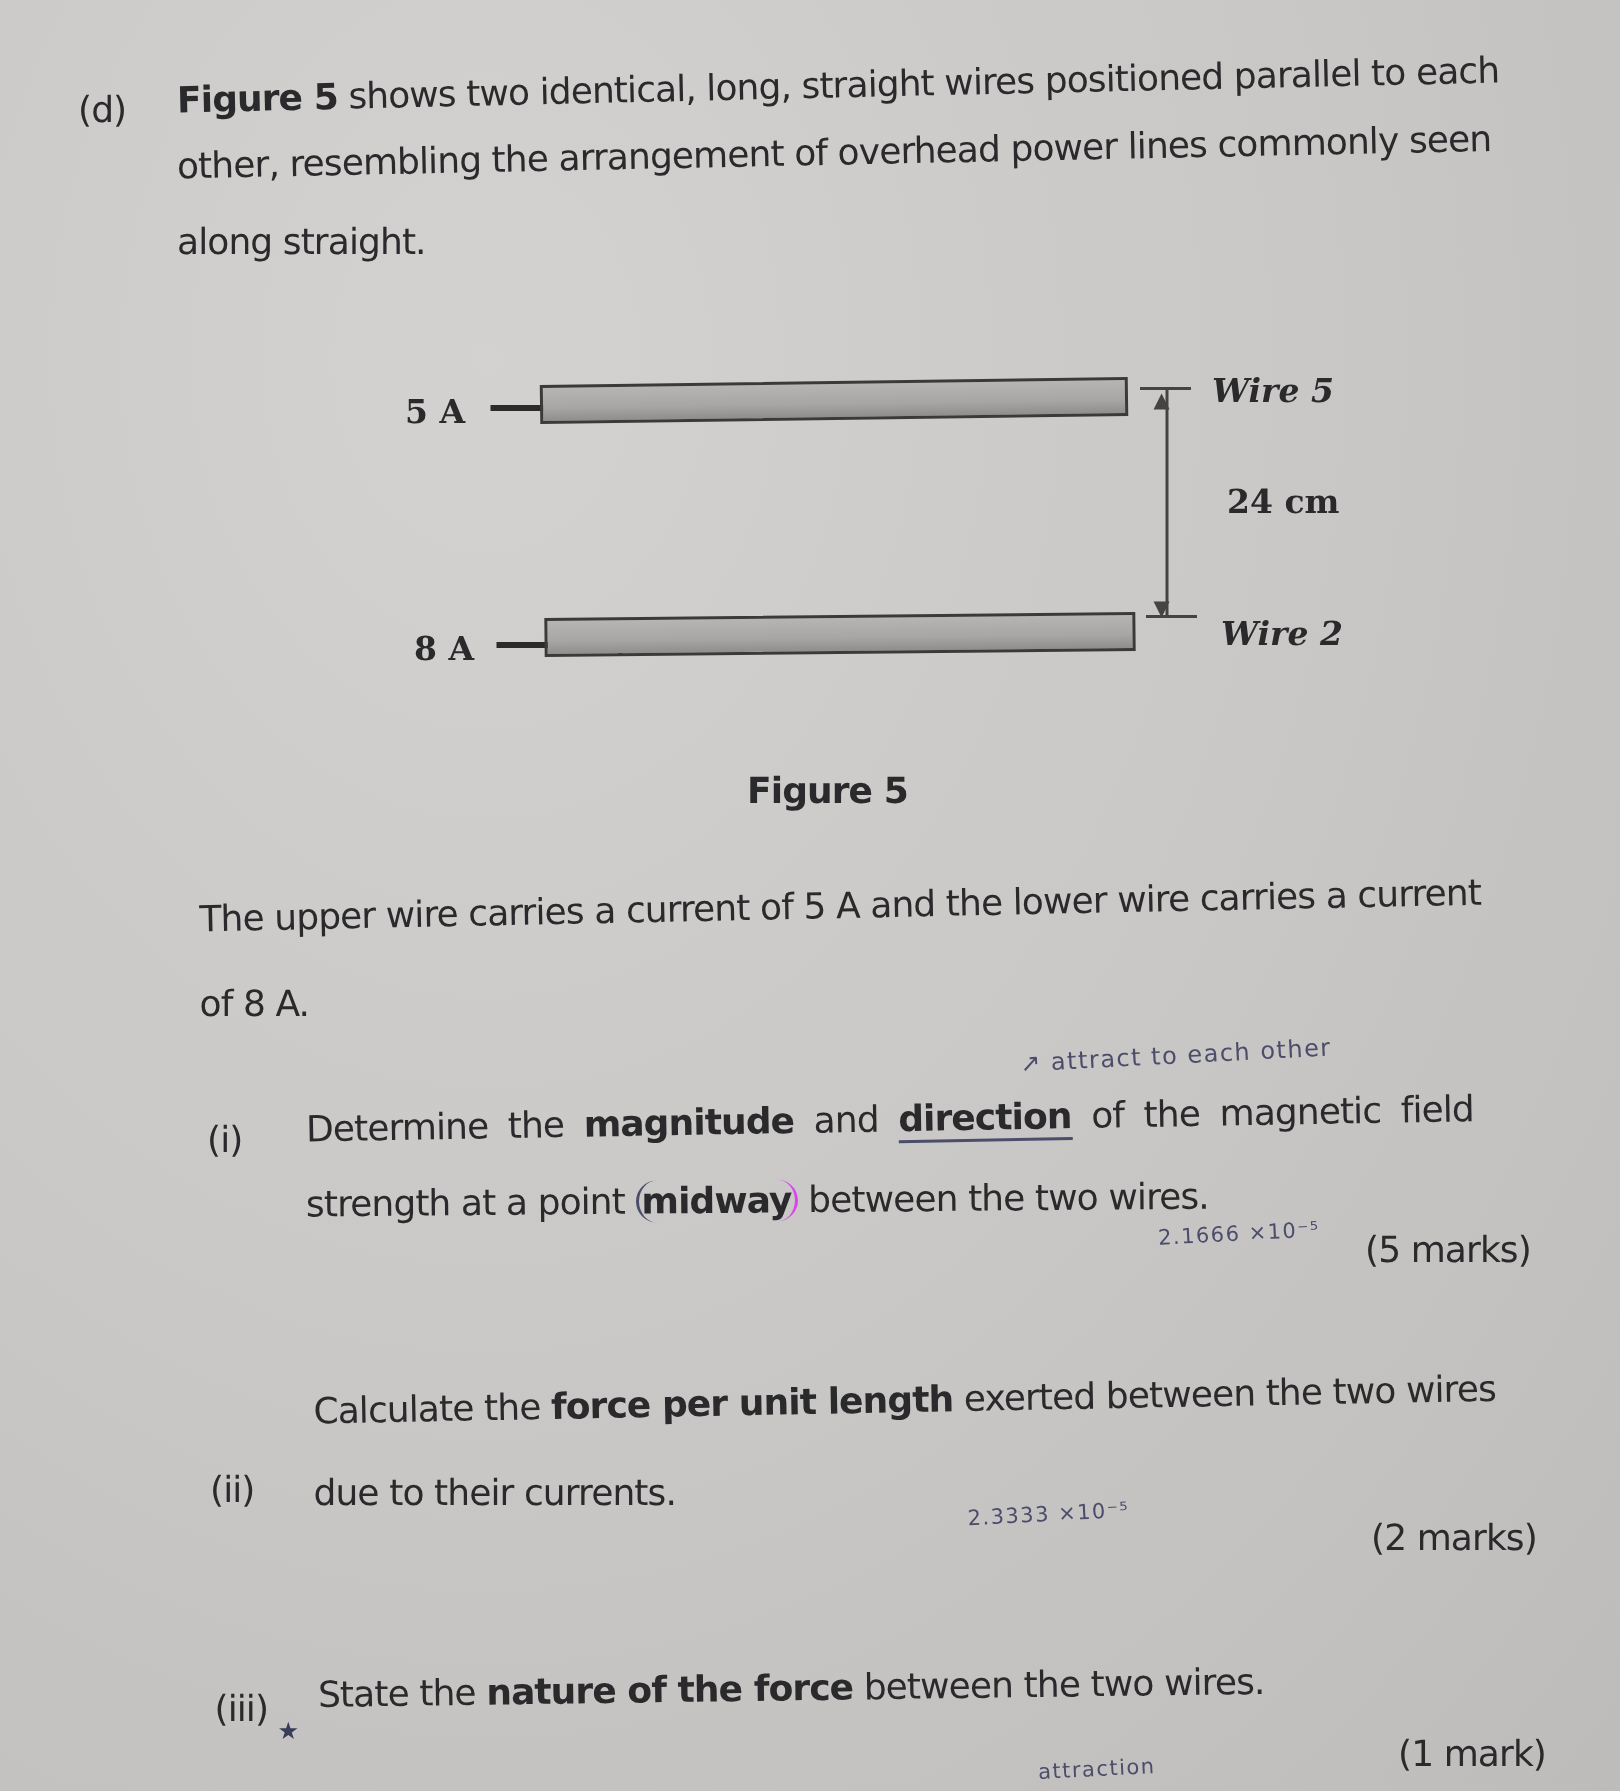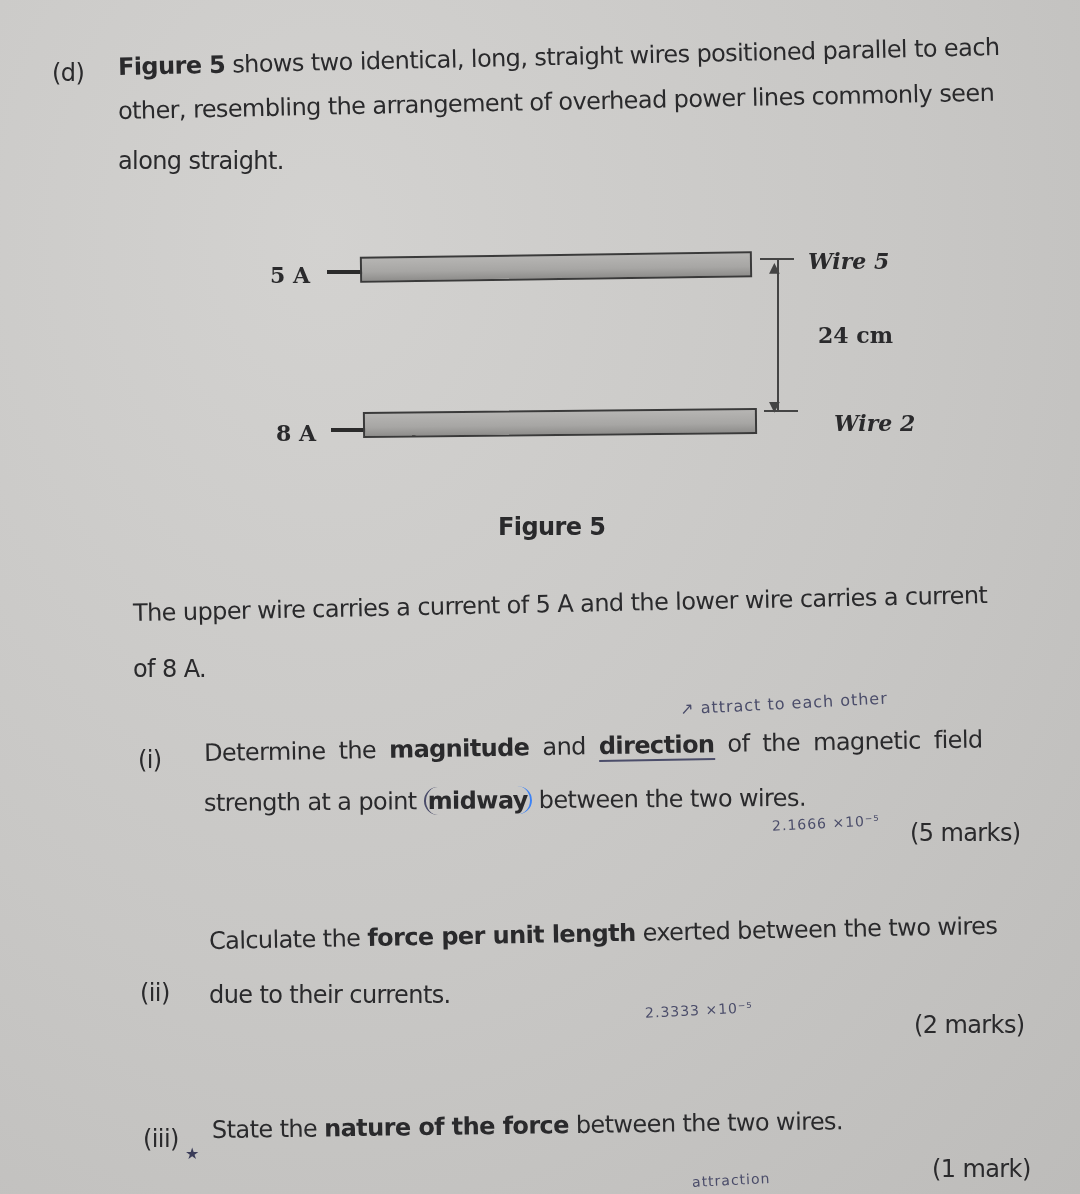--- a/index.html
+++ b/index.html
@@ -53,37 +53,37 @@
   <div class="abs" style="left:769px; top:398px; font-size:14px; color:#444;">▼</div>
   <div class="tick" style="left:764px; top:410px;"></div>
 
   <div class="abs wire-label" style="left:808px; top:248px;">Wire 5</div>
   <div class="abs serif" style="left:790px; top:322px; font-size:22px; font-weight:bold;margin-left:28px;">24 cm</div>
 
   <div class="abs cur-label" style="left:276px; top:420px;">8 A</div>
   <div class="arrow-line" style="left:331px; top:428px; width:85px;"></div>
   <div class="arrow-head" style="left:412px; top:423px;"></div>
   <div class="wire" style="left:363px; top:410px; width:390px; transform:rotate(-0.6deg);"></div>
-  <div class="abs wire-label" style="left:834px; top:410px;font-style:italic;">Wire 2</div>
+  <div class="abs wire-label" style="left:814px; top:410px;font-style:italic;">Wire 2</div>
 
   <div class="abs txt" style="left:498px; top:512px; font-weight:bold;">Figure 5</div>
 </div>
 
 <div class="abs txt" style="left:133px; top:598px; transform:rotate(-1.2deg); transform-origin:left;">The upper wire carries a current of 5 A and the lower wire carries a current</div>
 <div class="abs txt" style="left:133px; top:654px;">of 8 A.</div>
 
 <div class="abs hand" style="left:680px; top:694px; font-size:16px;">
   <span>↗ </span><span>attract to each other</span>
 </div>
 <div class="abs txt" style="left:138px; top:745px;">(i)</div>
 <div class="abs txt" style="left:204px; top:738px; transform:rotate(-1deg); transform-origin:left; word-spacing:6px;">
   <span>Determine the </span><b>magnitude</b><span> and </span><b style="border-bottom:2px solid #4b4d6a;">direction</b><span> of the magnetic field</span>
 </div>
 <div class="abs txt" style="left:204px; top:788px; transform:rotate(-0.5deg); transform-origin:left;">
-  <span>strength at a point </span><b style="border-left:2px solid #4b4d6a; border-right:2px solid #3b82f6; border-radius:14px; padding:0 2px;">midway</b><span> between the two wires.</span>
+  <span>strength at a point </span><b style="border-left:2px solid #4b4d6a; border-right:2px solid #d946ef; border-radius:14px; padding:0 2px;">midway</b><span> between the two wires.</span>
 </div>
 <div class="abs hand" style="left:772px; top:815px;">2.1666 ×10⁻⁵</div>
 <div class="abs txt" style="left:910px; top:818px;">(5 marks)</div>
 
 <div class="abs txt" style="left:140px; top:934px;margin-top:44px;">(ii)</div>
 <div class="abs txt" style="left:209px; top:926px; transform:rotate(-1.1deg); transform-origin:left;">
   <span>Calculate the </span><b>force per unit length</b><span> exerted between the two wires</span>
 </div>
 <div class="abs txt" style="left:209px; top:980px;">due to their currents.</div>
 <div class="abs hand" style="left:645px; top:1002px;">2.3333 ×10⁻⁵</div>

